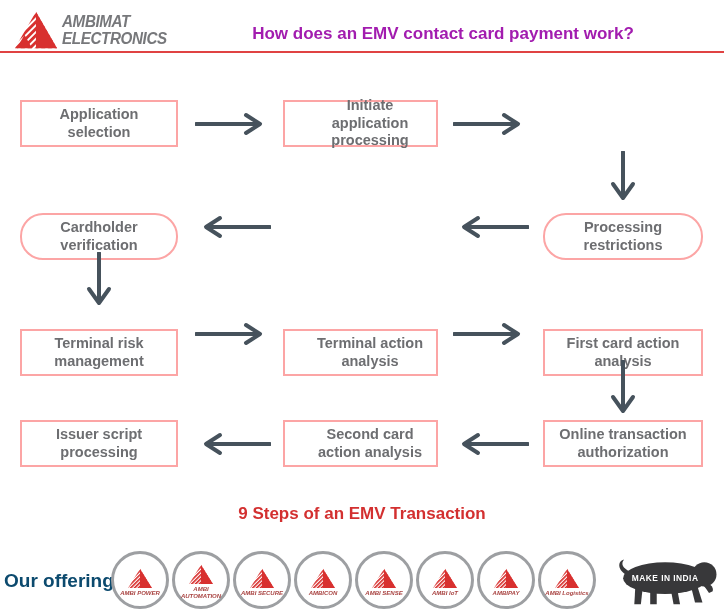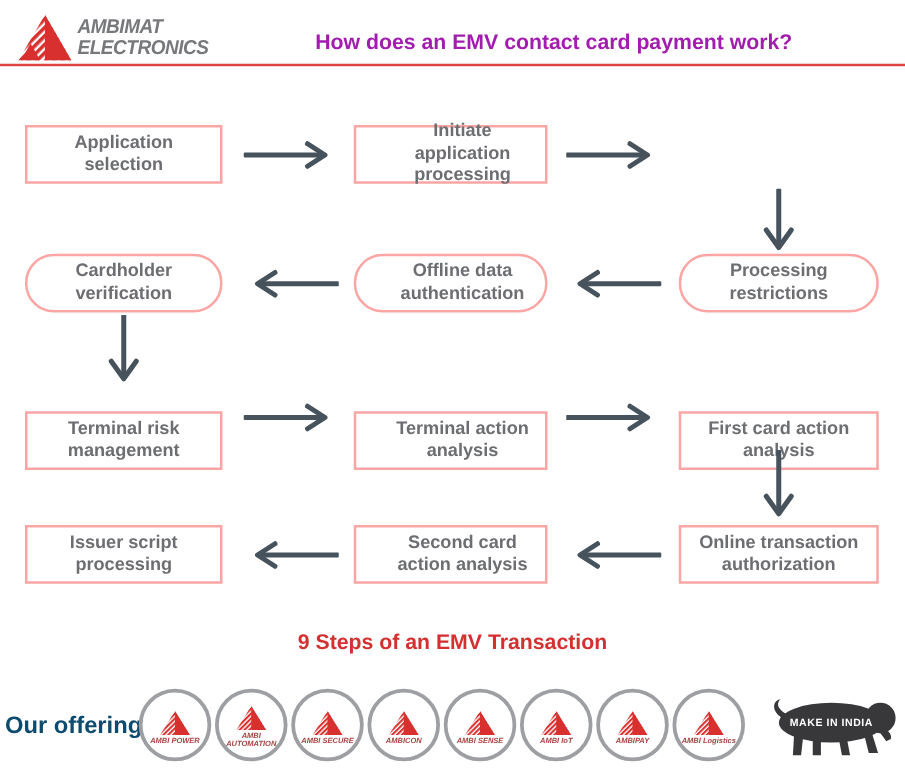--- a/index.html
+++ b/index.html
@@ -19,21 +19,21 @@
                 font-size:17px; font-weight:bold; color:#a21caf; }
   .header-divider { position:absolute; left:0; right:0; top:51px; height:2px; background:#e04343; }
 
   
   .box { position:absolute; height:47px; border:2px solid #fca5a5; background:#fff;
          display:flex; align-items:center; justify-content:center; text-align:center;
          color:#6d6e71; font-weight:bold; font-size:14.5px; line-height:1.22; padding:2px 8px; }
   .c0 { left:20px;  width:158px; }
   .c1 { left:283px; width:155px;padding-left:27px; }
   .c2 { left:543px; width:160px; }
-  .r0 { top:100px; } .r1 { top:203px;border-radius:23px; } .r2 { top:310px;margin-top:19px; } .r3 { top:420px; }
+  .r0 { top:100px; } .r1 { top:213px;border-radius:23px; } .r2 { top:310px;margin-top:19px; } .r3 { top:420px; }
 
   .arrow { position:absolute; }
   .arrow svg { display:block; }
   .arrow line, .arrow polyline { stroke:#46525c; stroke-width:4; fill:none;
                                  stroke-linecap:round; stroke-linejoin:round; }
 
   
   .caption { position:absolute; left:0; right:0; top:504px; text-align:center;
              font-size:17px; font-weight:bold; color:#d33030; }
 
@@ -76,21 +76,20 @@
       <div>ELECTRONICS</div>
     </div>
   </div>
   <div class="page-title">How does an EMV contact card payment work?</div>
   <div class="header-divider"></div>
 
   <div class="box c0 r0">Application selection</div>
   <div class="box c1 r0">Initiate application processing</div>
 
   <div class="box c2 r1">Processing restrictions</div>
-  <div class="box c1 r1">Offline data authentication</div>
   <div class="box c0 r1">Cardholder verification</div>
 
   <div class="box c0 r2">Terminal risk management</div>
   <div class="box c1 r2">Terminal action analysis</div>
   <div class="box c2 r2">First card action analysis</div>
 
   <div class="box c2 r3">Online transaction authorization</div>
   <div class="box c1 r3">Second card action analysis</div>
   <div class="box c0 r3">Issuer script processing</div>
 

